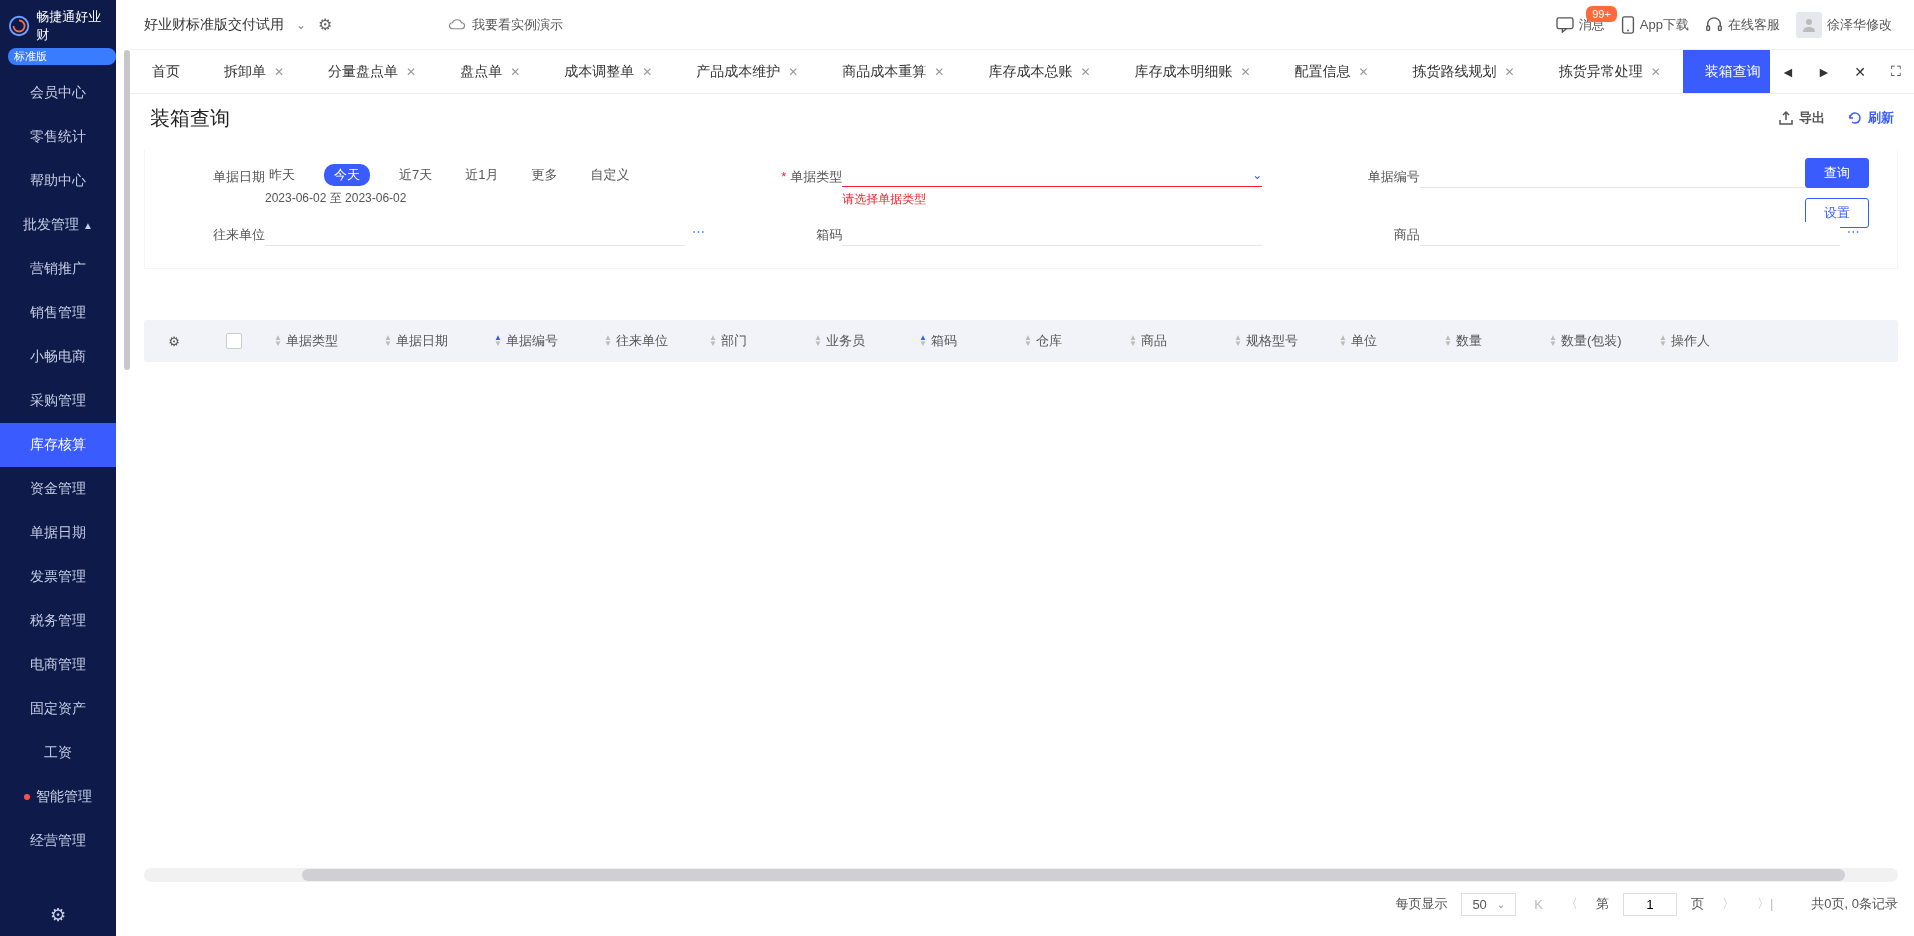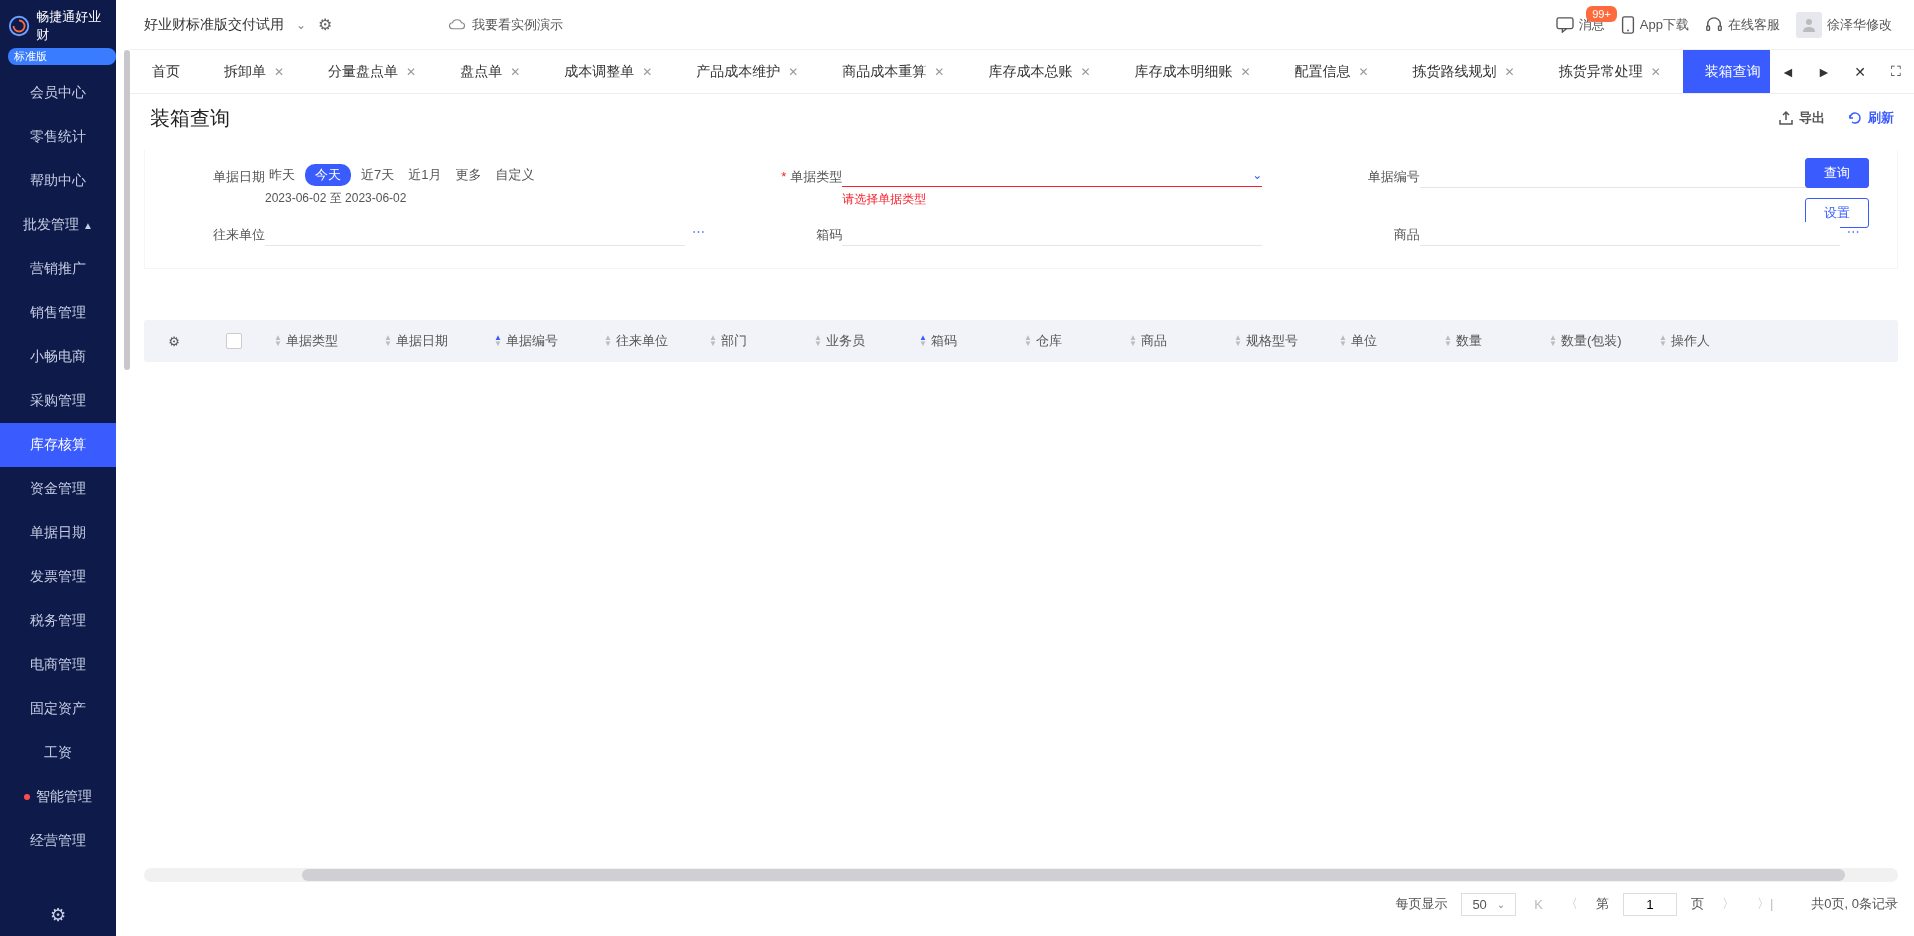--- a/index.html
+++ b/index.html
@@ -39,21 +39,21 @@
 .page-title { font-size:20px; color:#222;}
 .header-actions { margin-left:auto; display:flex; gap:22px;}
 .header-action { display:flex; align-items:center; gap:5px; color:#555; cursor:pointer;font-weight:bold;}
 .refresh-action { color:#3a5cff; }
 .filter-panel { position:absolute; left:144px; right:16px; top:150px; background:#fff; border:1px solid #f5f5f5; border-top:none;}
 .filter-rows { padding:14px 30px 8px 30px;}
 .filter-row { display:flex; align-items:flex-start; margin-bottom:14px; gap:40px;}
 .field { display:flex; align-items:flex-start; }
 .field-label { width:90px; text-align:right; color:#555; padding-top:4px; font-size:13px;}
 .field-body { display:flex; flex-direction:column;}
-.date-chips { display:flex; gap:6px; align-items:center; flex-wrap:wrap;justify-content:space-between;}
+.date-chips { display:flex; gap:25px; align-items:center; flex-wrap:wrap;justify-content:space-between;}
 .chip { color:#555; cursor:pointer; padding:2px 4px;}
 .chip.active { background:#3a5cff; color:#fff; border-radius:10px; padding:2px 10px;font-family:Liberation Mono, monospace;}
 .date-range { color:#555; font-size:12px; margin-top:4px;}
 .req-star { color:#f5222d; margin-right:4px;}
 .select-box { width:420px; border-bottom:1px solid #f5222d; padding:4px 0; display:flex; justify-content:space-between; align-items:center;}
 .select-box .dd-icon { color:#3a5cff; font-size:12px;}
 .err-msg { color:#f5222d; font-size:12px; margin-top:4px;}
 .text-input { width:420px; border:none; border-bottom:1px solid #e6e6e6; padding:4px 0; font-size:13px; outline:none;}
 .with-more { position:relative; }
 .more-dots { position:absolute; right:-22px; top:2px; color:#3a5cff; letter-spacing:2px; cursor:pointer;}

